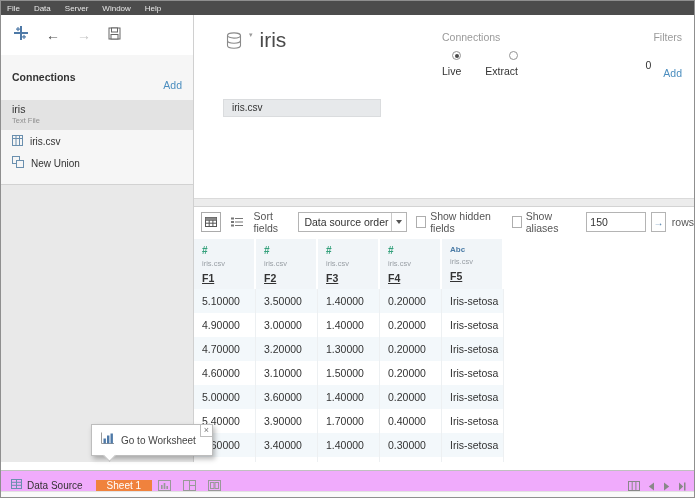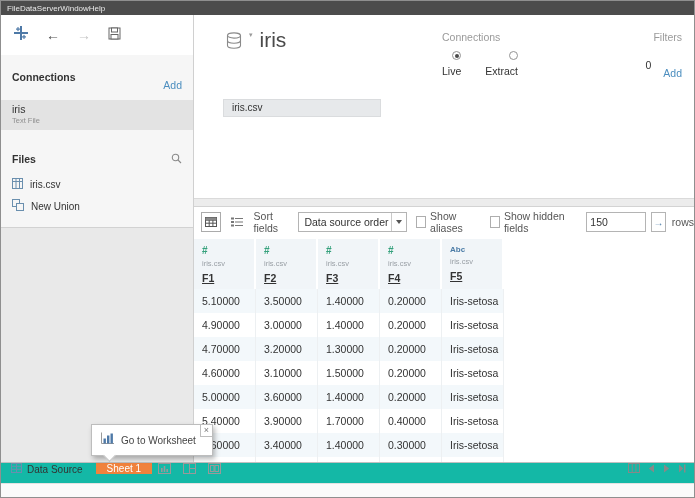--- a/index.html
+++ b/index.html
@@ -1,20 +1,20 @@
 <!DOCTYPE html>
 <html><head>
 <meta charset="utf-8">
 <style>
   html,body{margin:0;padding:0;background:#dcdcdc;}
   .app{width:695px;height:498px;box-sizing:border-box;border:1px solid #8f8f8f;position:relative;
        font-family:"Liberation Sans",sans-serif;background:#fff;overflow:hidden;}
 
   
-  .menubar{height:14px;background:#4c4c4c;display:flex;align-items:center;padding-left:6px;gap:0;}
+  .menubar{height:14px;background:#4c4c4c;display:flex;align-items:center;padding-left:6px;gap:14px;}
   .menubar span{color:#e9e9e9;font-size:8px;cursor:default;}
 
   
   .body{display:flex;height:447px;}
 
   
   .sidebar{width:193px;min-width:193px;border-right:1px solid #d0d0d0;background:#f6f6f6;
            display:flex;flex-direction:column;box-sizing:border-box;}
   .side-toolbar{height:40px;background:#fff;display:flex;align-items:center;padding-left:12px;gap:17px;}
   .nav-back{font-size:14px;color:#4f4f4f;line-height:14px;}
@@ -74,21 +74,21 @@
   .th-glyph-str{font-size:8px;font-weight:bold;color:#4a7ba6;}
   .th-source{font-size:7.5px;color:#9aa0a6;margin-top:3px;}
   .th-name{font-size:10.5px;font-weight:bold;color:#333;margin-top:4px;text-decoration:underline;}
   .tbody{}
   .tr{display:flex;height:24px;width:310px;}
   .tbody .tr:nth-child(odd){background:#f3f8fb;}
   .td{width:62px;line-height:24px;font-size:10.5px;color:#333;padding-left:8px;box-sizing:border-box;
       border-right:1px solid #edf0f2;white-space:nowrap;overflow:hidden;}
 
   
-  .tabbar{height:21px;background:#14b8a6;border-top:1px solid #c0c0c0;display:flex;align-items:flex-start;box-sizing:border-box;}
+  .tabbar{height:21px;background:#f0abfc;border-top:1px solid #c0c0c0;display:flex;align-items:flex-end;box-sizing:border-box;margin-top:8px;}
   .ds-tab{display:flex;align-items:center;gap:5px;padding:0 10px;font-size:10px;color:#333;cursor:pointer;}
   .sheet-tab{background:#f0823d;color:#fff;font-size:10px;display:flex;align-items:center;padding:0 11px;margin-left:3px;cursor:pointer;}
   .newsheet-btn{width:25px;display:flex;align-items:center;justify-content:center;cursor:pointer;}
   .tab-spacer{flex:1;}
   .nav-icons{display:flex;align-items:center;gap:8px;padding-right:8px;}
   .nav-icons span{display:flex;align-items:center;cursor:pointer;}
 
   .statusbar{height:15px;background:#fafafa;border-top:1px solid #e2e2e2;}
 
   
@@ -144,29 +144,20 @@
       <div class="sec-header">
         <span class="sec-title">Connections</span>
         <span class="link">Add</span>
       </div>
 
       <div class="conn-item">
         <div class="conn-name">iris</div>
         <div class="conn-type">Text File</div>
       </div>
 
-      <div class="sec-header files-header">
-        <span class="sec-title">Files</span>
-        <span>
-          <svg width="11" height="11" viewBox="0 0 11 11" fill="none" stroke="#8a8a8a" stroke-width="1.1">
-            <circle cx="4.5" cy="4.5" r="3.2"></circle>
-              <line x1="7" y1="7" x2="10" y2="10"></line>
-          </svg>
-        </span>
-      </div>
 
       <div class="file-row">
         <span>
           <svg width="11" height="11" viewBox="0 0 11 11" fill="none" stroke="#6a8fae" stroke-width="1">
             <rect x="0.5" y="0.5" width="10" height="10"></rect>
               <line x1="0.5" y1="3.5" x2="10.5" y2="3.5"></line>
             <line x1="4" y1="0.5" x2="4" y2="10.5"></line>
               <line x1="7.5" y1="0.5" x2="7.5" y2="10.5"></line>
           </svg>
         </span>
@@ -255,25 +246,25 @@
         </span>
         <span class="tb-label">Sort fields</span>
         <span class="dropdown">
           <span class="dropdown-text">Data source order</span>
           <span class="dropdown-btn">
               <span class="caret-down"></span>
             </span>
         </span>
         <span class="check-group">
           <span class="checkbox"></span>
-          <span class="tb-label">Show aliases</span>
+          <span class="tb-label">Show hidden fields</span>
         </span>
         <span class="check-group">
           <span class="checkbox"></span>
-          <span class="tb-label">Show hidden fields</span>
+          <span class="tb-label">Show aliases</span>
         </span>
         <input class="rows-input" value="150" style="">
         <span class="rows-arrow">→</span>
         <span class="tb-label">rows</span>
       </div>
 
       <div class="grid">
         <div class="thead">
           <div class="th">
             <div class="th-glyph-num">#</div>

